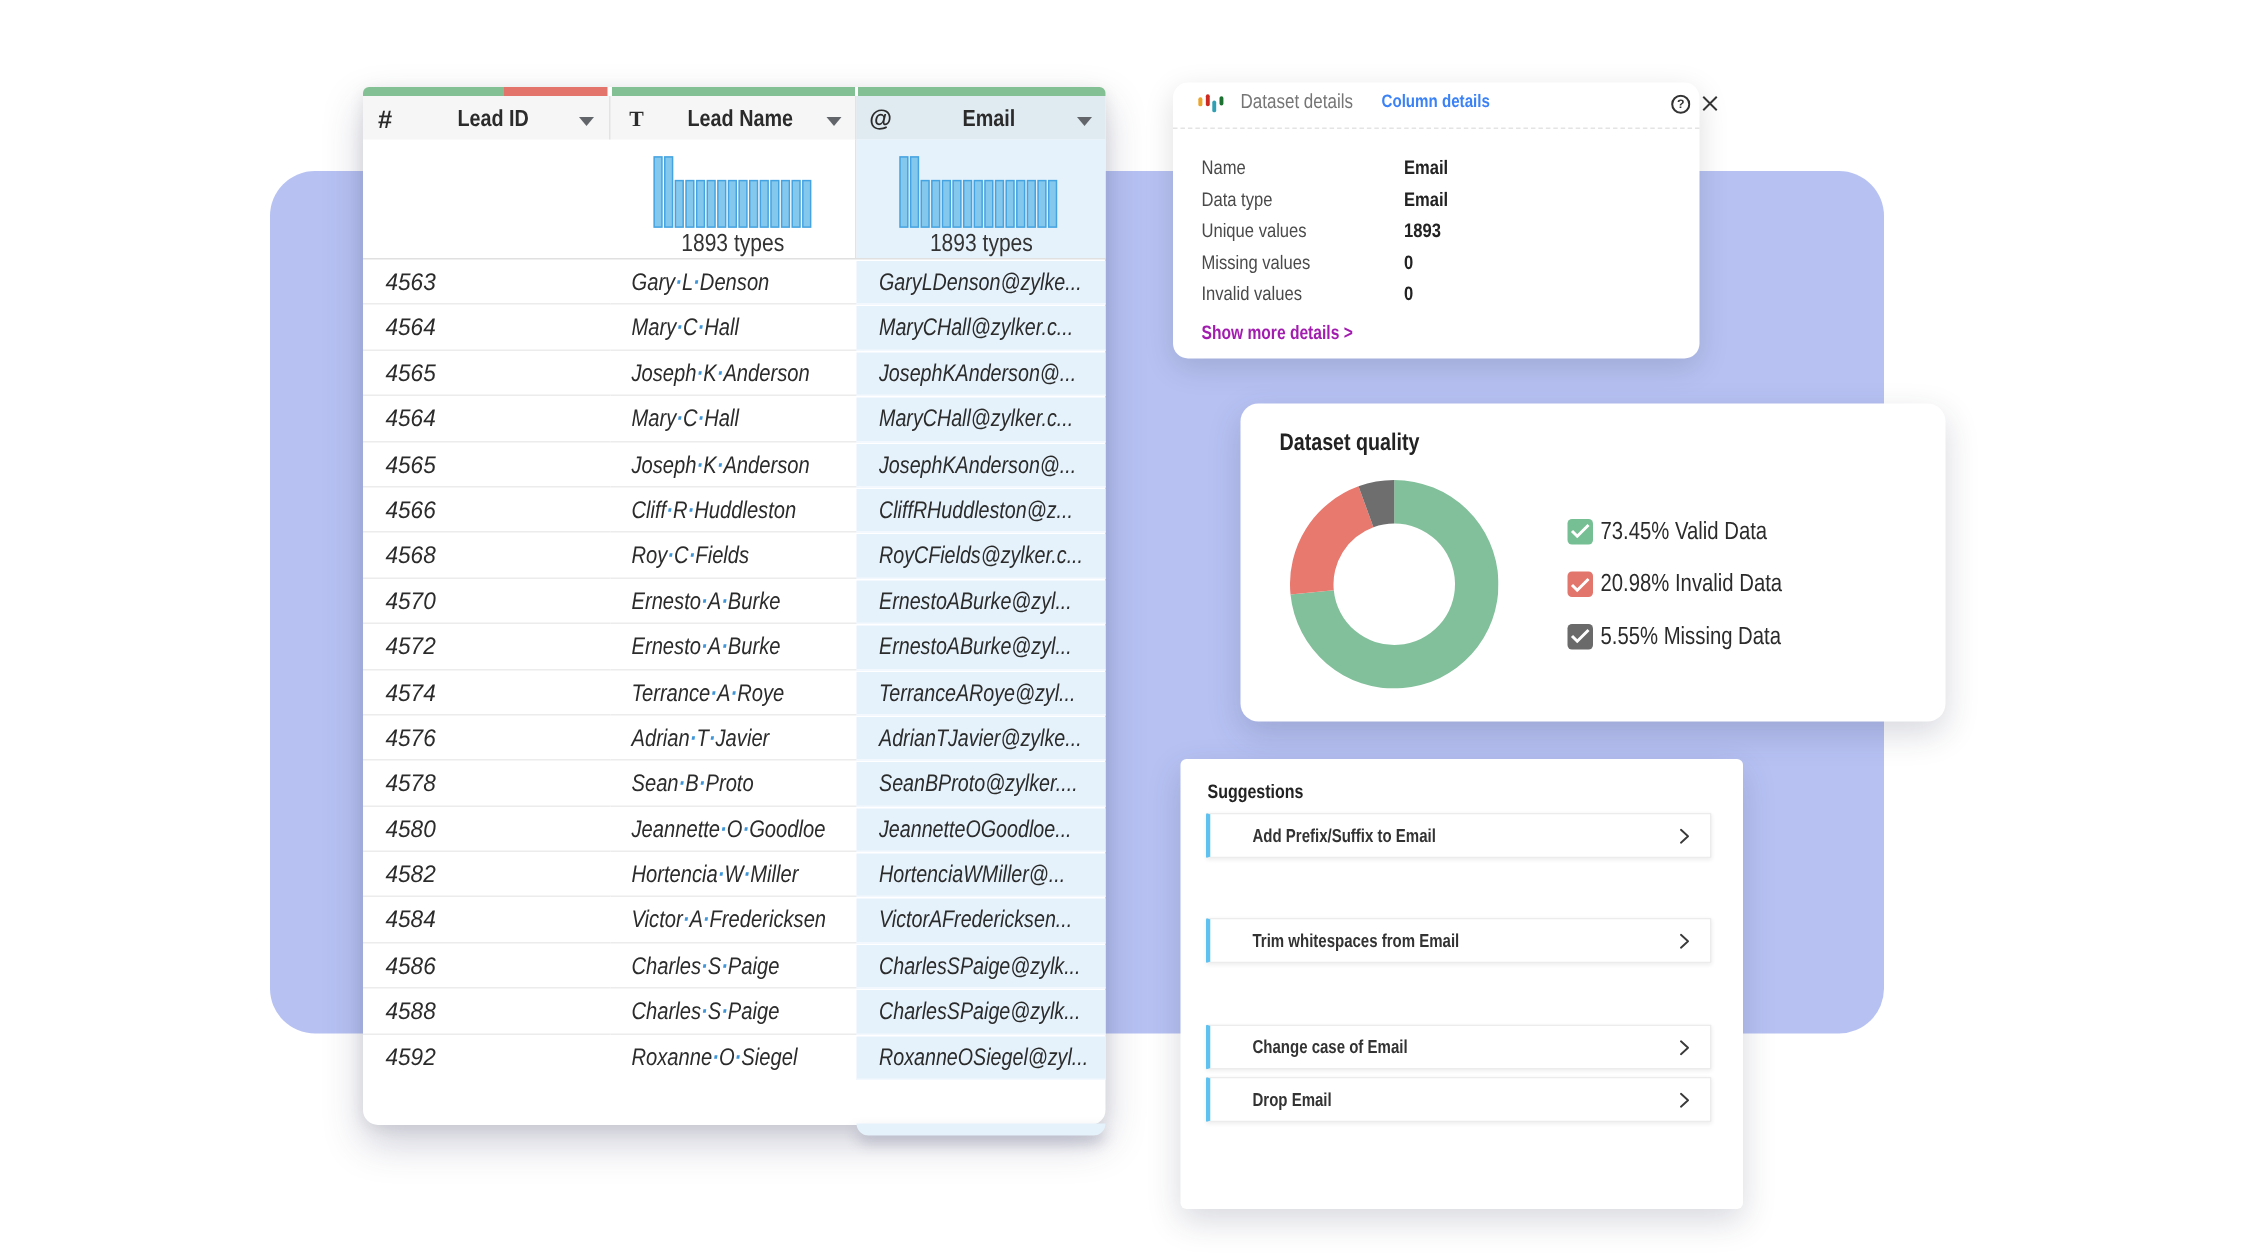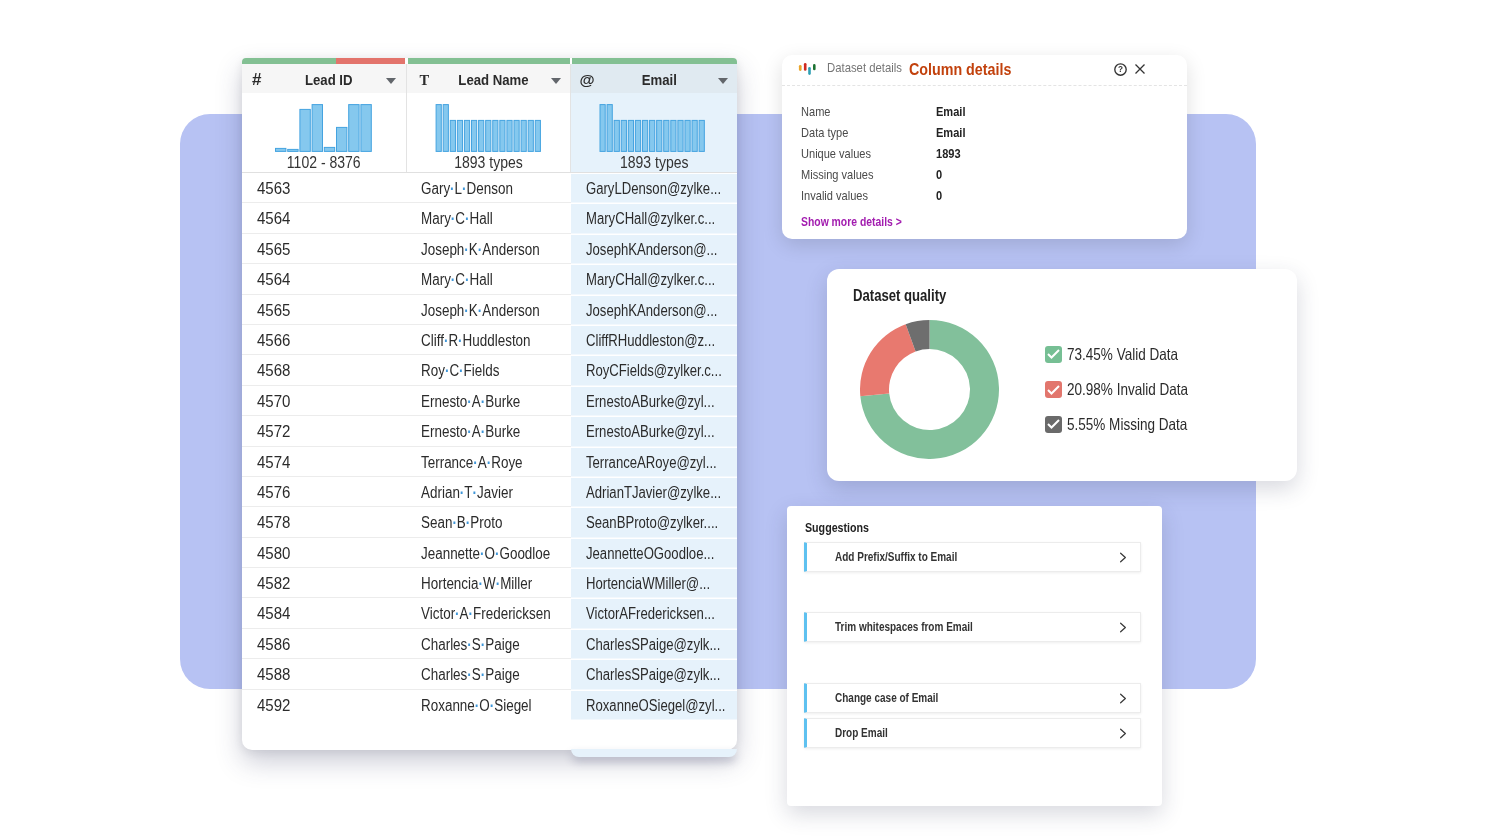--- a/index.html
+++ b/index.html
@@ -22,40 +22,40 @@
 .hc .ttl { position:absolute; left:5px; width:100%; text-align:center; font-weight:bold; font-size:15.5px; color:#2b2b2b; transform:scaleX(.85); }
 .tri { position:absolute; width:0; height:0; border-left:5px solid transparent; border-right:5px solid transparent; border-top:6px solid #62666b; top:13.5px; }
 .hist { position:absolute; left:0; top:34.2px; width:100%; height:80.4px; border-bottom:1px solid #e0e0e0; }
 .hcell { position:absolute; top:0; height:100%; }
 .hcell svg { position:absolute; left:0; top:0; }
 .hcell .lab { position:absolute; bottom:0px; width:100%; text-align:center; font-size:16.5px; color:#333; transform:scaleX(.85); }
 .hcell rect { fill:#85c8ee; stroke:#44a3e0; stroke-width:1; }
 .vb { border-right:1px solid #e3e3e3; }
 #rows { position:absolute; left:0; top:115.6px; width:100%; }
 #rows .tr:last-child > div { border-bottom:none; }
-.tr { position:relative; height:30.4px; }
+.tr { position:relative; height:30.4px;font-style:italic; }
 .tr > div { position:absolute; top:0; height:29.4px; border-bottom:1px solid #ececec; line-height:29.4px; font-size:16px; color:#2b2b2b; white-space:nowrap; overflow:hidden; }
 .c1 { left:0; width:164.5px; padding-left:15px; }
 .c1 .sq { transform:scaleX(.94); }
 .c2 { left:164.5px; width:164px; padding-left:14.5px; }
 .c2 .sq { transform:scaleX(.84); }
 .c3 { left:328.5px; width:166.5px; padding-left:15.5px; background:#e6f2fb; border-bottom:1px solid #f2f8fd !important; }
 .c3 .sq { transform:scaleX(.82); }
 .d { color:#3e96d9; font-weight:bold; }
 #mailtab { left:570.5px; top:749px; width:166.5px; height:8px; background:#e6f2fb; border-radius:0 0 8px 8px;
   box-shadow:0 5px 9px rgba(55,60,100,.25); }
 
 
-#details { left:781.5px; top:55px; width:405px; height:184px; background:#fff; border-radius:10px;
+#details { left:781.5px; top:55px; width:351px; height:184px; background:#fff; border-radius:10px;
   box-shadow:0 6px 20px rgba(0,0,0,.13); }
 #details .hdr { position:absolute; left:0; top:0; width:100%; height:30.5px; border-bottom:1px dashed #e4e4e4; }
 #dlogo { position:absolute; left:16.5px; top:7px; }
 .tab1 { position:absolute; left:45px; top:5px; font-size:13.5px; color:#757575; }
 .tab1 .sq, .tab2 .sq { transform:scaleX(.84); }
-.tab2 { position:absolute; left:127px; top:5px; font-size:17px; color:#c2410c; font-weight:bold; }
+.tab2 { position:absolute; left:139px; top:5px; font-size:12px; color:#3b82f6; font-weight:bold; }
 #qmark { position:absolute; left:332px; top:8px; }
 #xmark { position:absolute; left:352px; top:8px; }
 .drow { position:absolute; left:19.5px; font-size:13px; color:#4a4a4a; }
 .dval { position:absolute; left:154px; font-size:13px; color:#222; font-weight:bold; }
 .drow .sq, .dval .sq { transform:scaleX(.85); }
 .more { position:absolute; left:19.5px; font-size:13px; color:#a21caf; font-weight:bold; }
 .more .sq { transform:scaleX(.8); }
 
 
 #quality { left:827px; top:269px; width:469.5px; height:212px; background:#fff; border-radius:12px;
@@ -182,33 +182,20 @@
           <span class="ttl">Lead Name</span>
           <span class="tri" style="right:9px"></span>
         </div>
     <div class="hc" style="left:328.5px; width:166.5px; background:#e0eaf1">
           <span class="icon" style="margin-left:9px; font-size:15.5px">@</span>
           <span class="ttl">Email</span>
           <span class="tri" style="right:9px"></span>
         </div>
   </div>
   <div class="hist">
-    <div class="hcell vb" style="left:0; width:164.5px">
-      <svg width="164" height="60" viewBox="0 0 164 60">
-            <rect x="33.50" y="55.40" width="10.4" height="3.00"></rect>
-            <rect x="45.70" y="56.40" width="10.4" height="2.00"></rect>
-            <rect x="57.90" y="16.40" width="10.4" height="42.00"></rect>
-            <rect x="70.10" y="11.60" width="10.4" height="46.80"></rect>
-            <rect x="82.30" y="54.40" width="10.4" height="4.00"></rect>
-            <rect x="94.50" y="34.40" width="10.4" height="24.00"></rect>
-            <rect x="106.70" y="11.60" width="10.4" height="46.80"></rect>
-            <rect x="118.90" y="11.60" width="10.4" height="46.80"></rect>
-          </svg>
-      <div class="lab">1102 - 8376</div>
-    </div>
     <div class="hcell vb" style="left:164.5px; width:164px">
       <svg width="164" height="60" viewBox="0 0 164 60">
             <rect x="29.10" y="11.60" width="5.2" height="46.80"></rect>
             <rect x="36.18" y="11.60" width="5.2" height="46.80"></rect>
             <rect x="43.26" y="27.40" width="5.2" height="31.00"></rect>
             <rect x="50.34" y="27.40" width="5.2" height="31.00"></rect>
             <rect x="57.42" y="27.40" width="5.2" height="31.00"></rect>
             <rect x="64.50" y="27.40" width="5.2" height="31.00"></rect>
             <rect x="71.58" y="27.40" width="5.2" height="31.00"></rect>
             <rect x="78.66" y="27.40" width="5.2" height="31.00"></rect>

